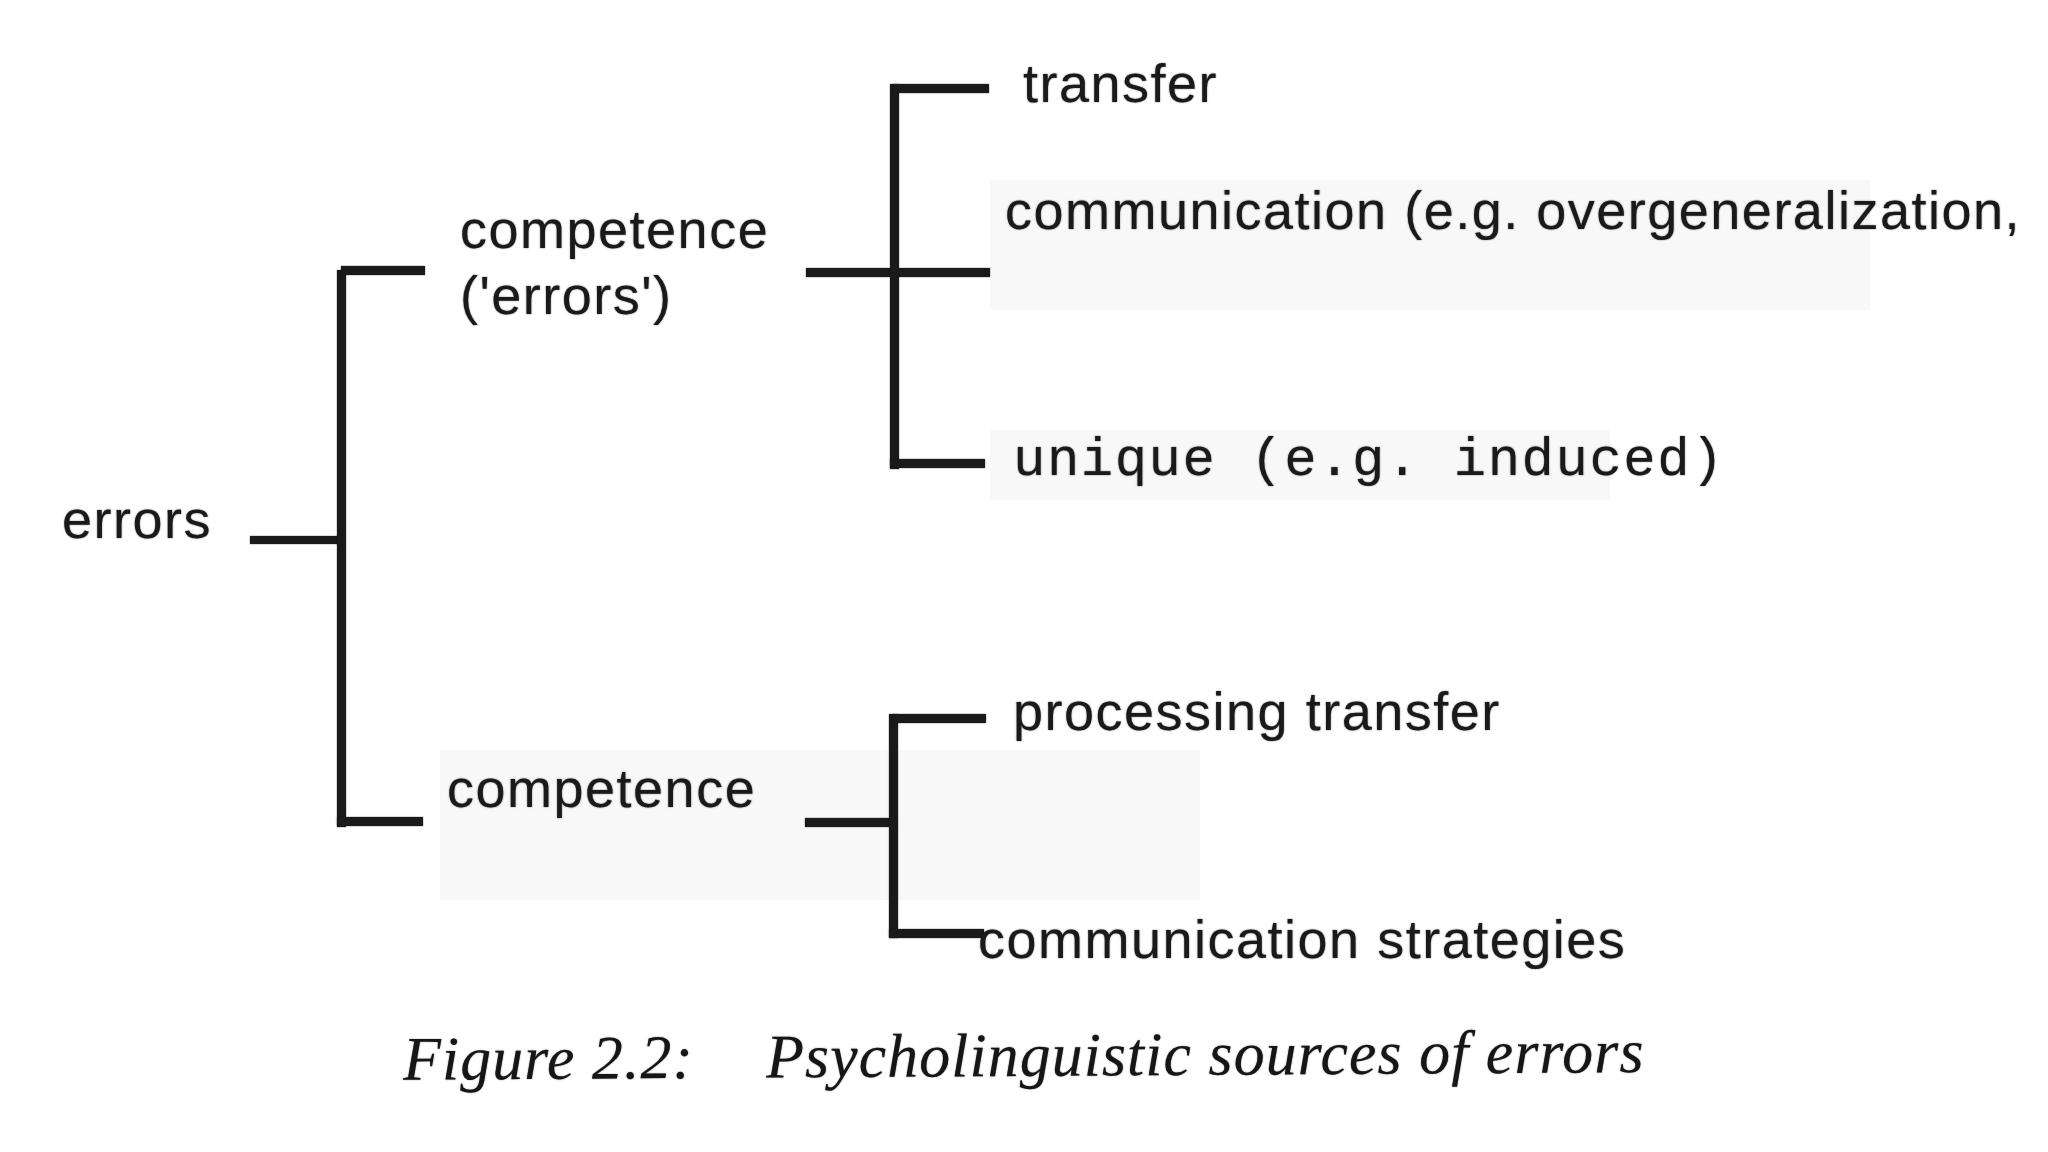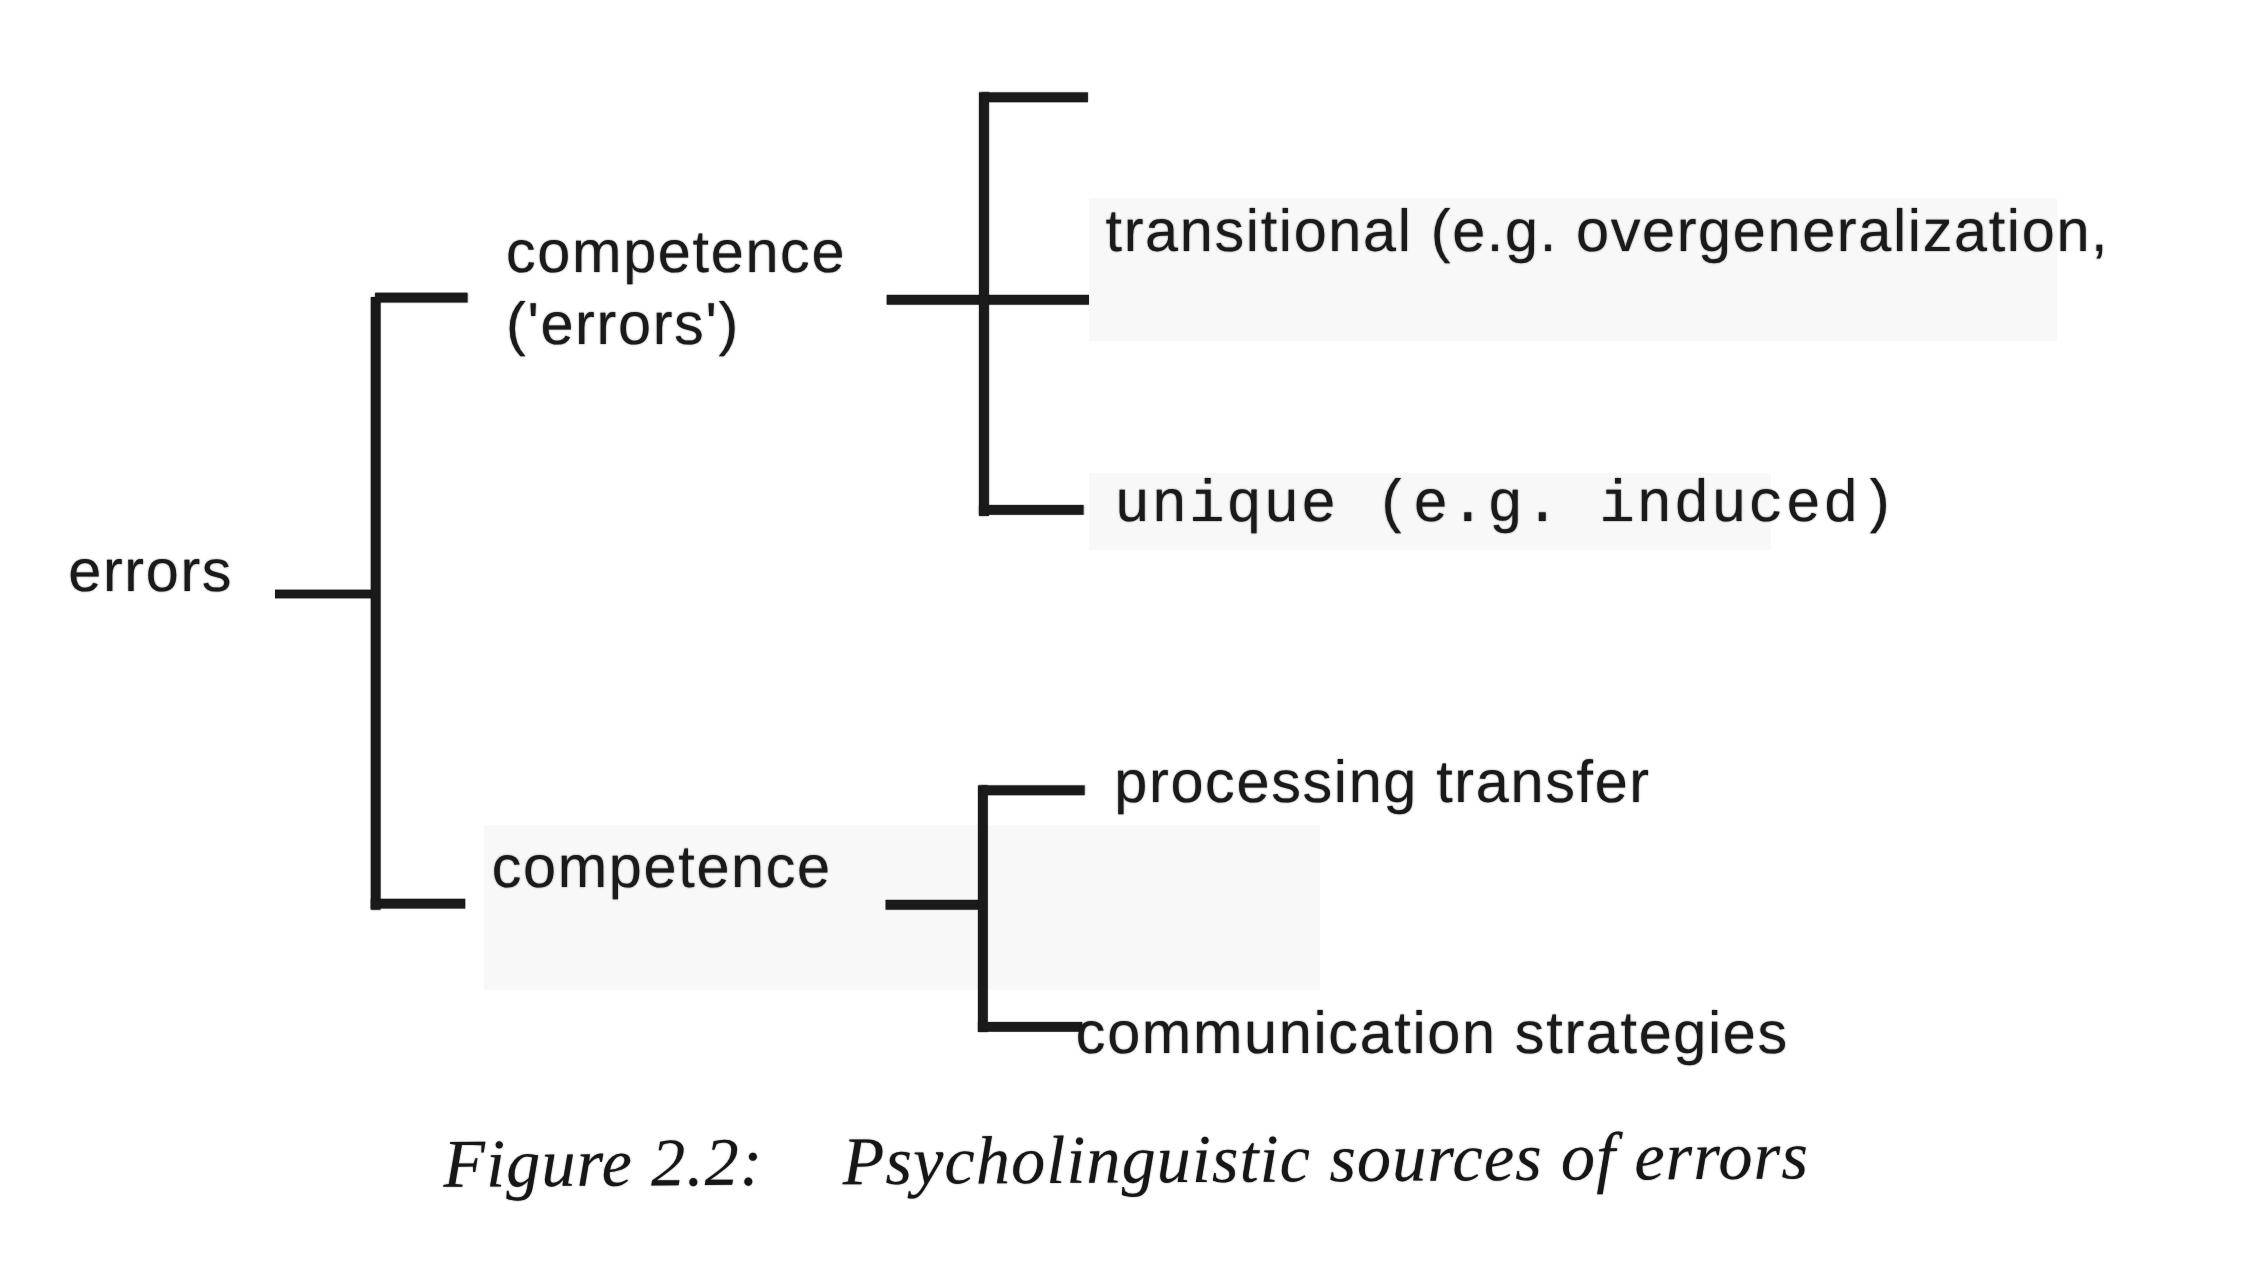--- a/index.html
+++ b/index.html
@@ -73,23 +73,24 @@
     <span>competence</span>
     <span class="l2">('errors')</span>
   </div>
 
   <div class="ln" style="left:806px;top:268px;width:184px;height:9px;"></div>
 
   <div class="ln" style="left:890px;top:84px;width:9px;height:385px;"></div>
   <div class="ln" style="left:893px;top:84px;width:96px;height:9px;"></div>
   <div class="ln" style="left:890px;top:459px;width:95px;height:9px;"></div>
 
+  <div class="lbl" style="left:1023px;top:50px;">transfer</div>
 
   <div class="lbl" style="left:1005px;top:176px;line-height:68px;">
-    <span>transitional (e.g. overgeneralization,</span>
+    <span>communication (e.g. overgeneralization,</span>
   </div>
 
   <div class="lbl" style="left:1013px;top:428px;font-family:Liberation Mono, monospace;">unique (e.g. induced)</div>
 
   <div class="lbl" style="left:447px;top:753px;line-height:70px;">
     <span>competence</span>
   </div>
 
   <div class="ln" style="left:805px;top:818px;width:92px;height:9px;"></div>
 

